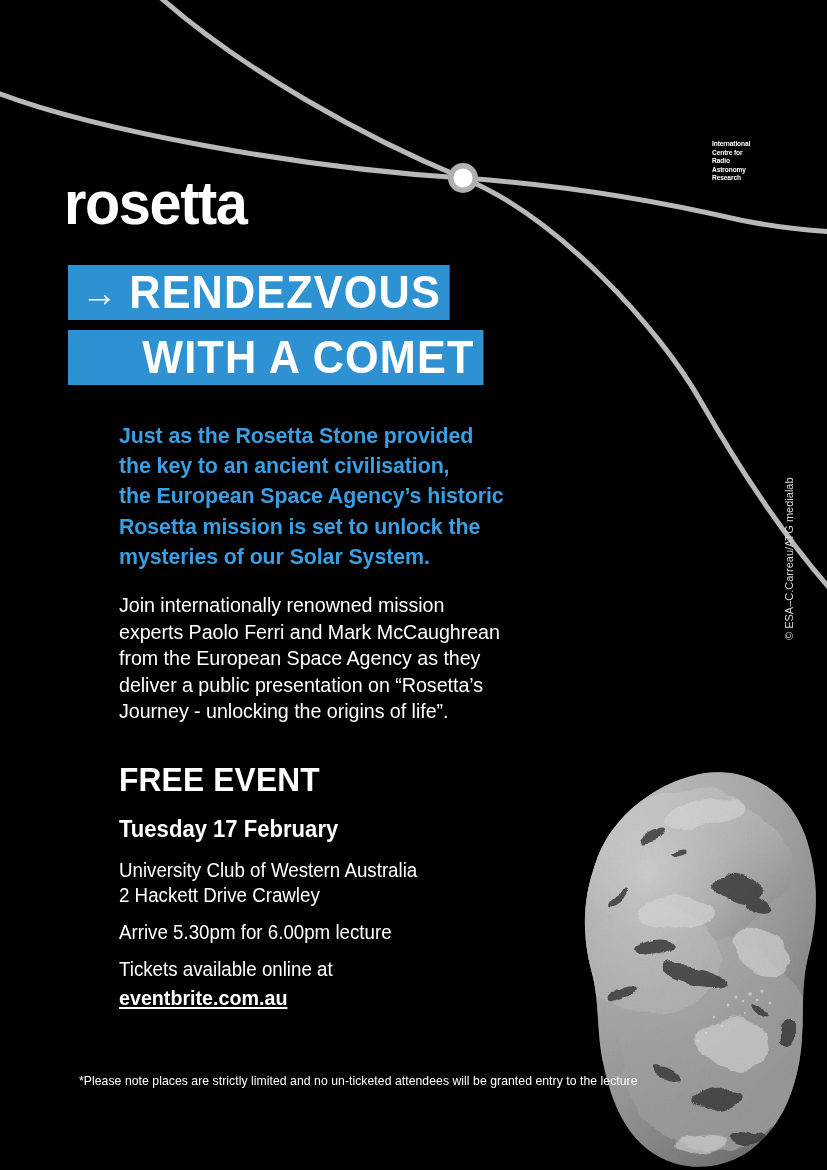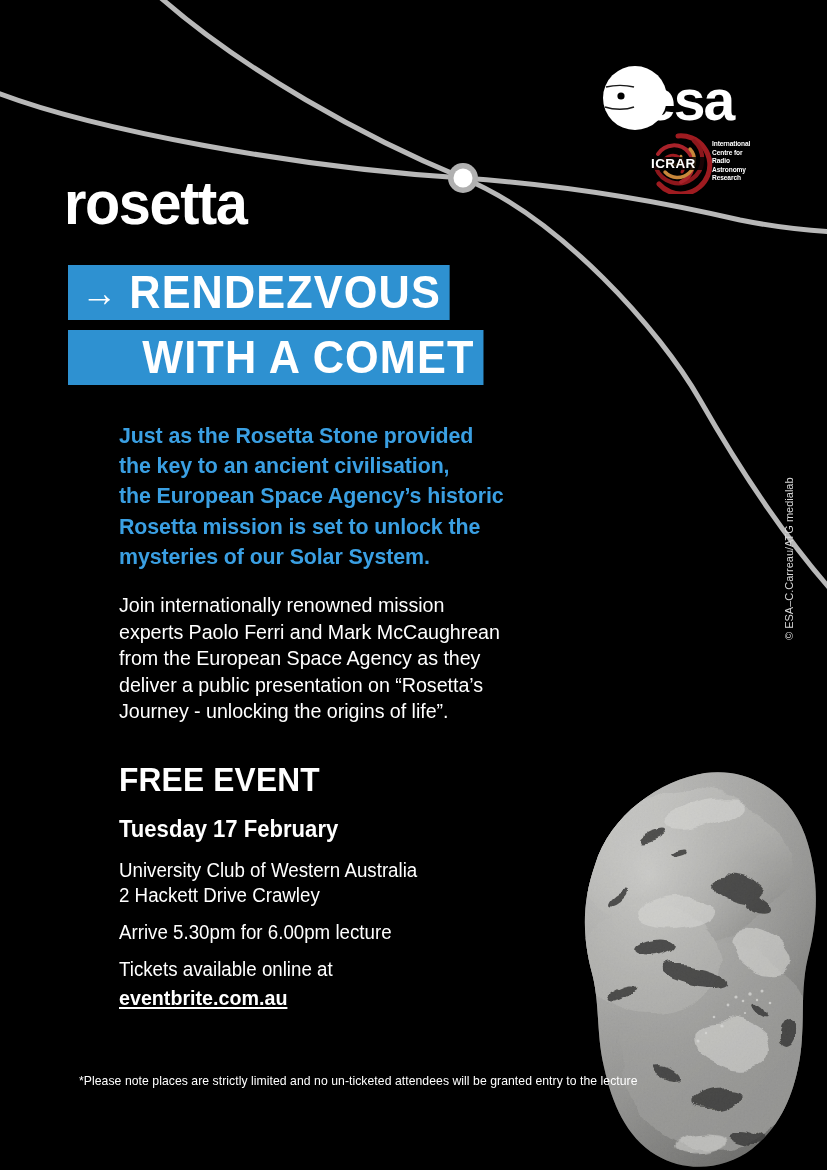--- a/index.html
+++ b/index.html
@@ -347,44 +347,21 @@
   <svg id="orbit-layer" viewBox="0 0 827 1170" xmlns="http://www.w3.org/2000/svg">
 
     <path d="M152,-10 C240,70 370,140 463,178 C560,218 660,330 700,400 C740,470 790,545 840,600" fill="none" stroke="#b8b8b8" stroke-width="5" stroke-linecap="round"></path>
 
     <path d="M-10,90 C90,130 300,168 463,178 C580,186 680,206 740,220 C780,228 810,231 840,232" fill="none" stroke="#b8b8b8" stroke-width="5" stroke-linecap="round"></path>
 
     <circle cx="463" cy="178" r="15" fill="#b0b0b0"></circle>
     <circle cx="463" cy="178" r="9.5" fill="#ffffff"></circle>
   </svg>
 
-  <div id="esa-logo">
-    <svg width="165" height="70" viewBox="0 0 165 70" xmlns="http://www.w3.org/2000/svg">
-      <circle cx="35" cy="35" r="32" fill="#ffffff"></circle>
-      <circle cx="21" cy="33" r="3.6" fill="#000000"></circle>
-      <path d="M6,24 C14,22 26,22 34,24" stroke="#000000" stroke-width="1.6" fill="none" opacity="0.9"></path>
-      <path d="M5,44 C14,47 26,47 34,44" stroke="#000000" stroke-width="1.6" fill="none" opacity="0.9"></path>
-      <text x="44" y="57" font-family="Liberation Sans, sans-serif" font-size="57" font-weight="bold" fill="#ffffff" letter-spacing="-2">esa</text>
-    </svg>
-  </div>
-
-  <div id="icrar-logo">
-    <svg width="122" height="62" viewBox="0 0 122 62" xmlns="http://www.w3.org/2000/svg">
-      <g fill="none" stroke-linecap="round">
-        <path d="M33,4 A29,29 0 1,1 14,52" stroke="#9e1b20" stroke-width="5"></path>
-        <path d="M49,9 A24,24 0 1,1 11,36" stroke="#8d171c" stroke-width="4.2"></path>
-        <path d="M13,22 A19,19 0 1,1 36,50" stroke="#a8222a" stroke-width="4"></path>
-        <path d="M45,17 A14,14 0 1,1 20,40" stroke="#c8873a" stroke-width="3.4"></path>
-        <path d="M19,28 A10,10 0 1,1 37,40" stroke="#9e1b20" stroke-width="3"></path>
-        <path d="M36,24 A6,6 0 1,1 24,29" stroke="#c8873a" stroke-width="2.6"></path>
-      </g>
-      <rect x="5" y="25" width="56" height="13" fill="#000000" opacity="0.82"></rect>
-      <text x="6" y="36" font-family="Liberation Sans, sans-serif" font-size="13.5" font-weight="bold" fill="#ffffff" letter-spacing="0.4">ICRAR</text>
-    </svg>
-  </div>
+
   <div id="icrar-words">
     <div>International</div>
     <div>Centre for</div>
     <div>Radio</div>
     <div>Astronomy</div>
     <div>Research</div>
   </div>
 
   <div id="wordmark">rosetta</div>
 

